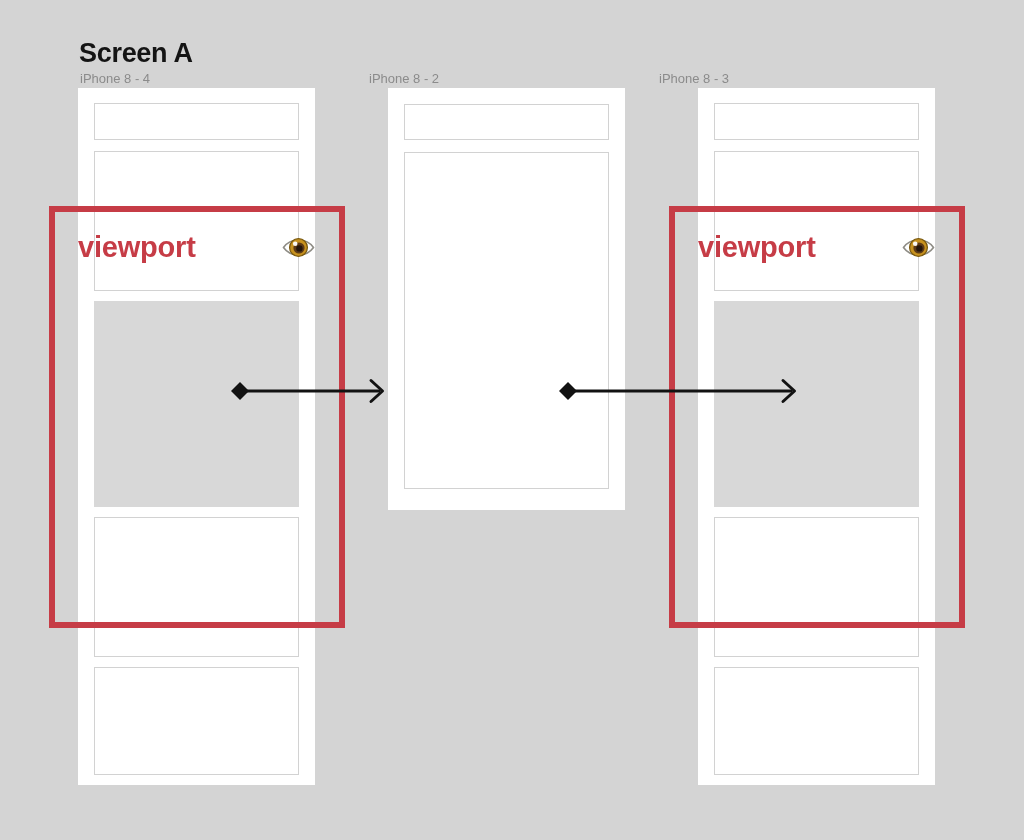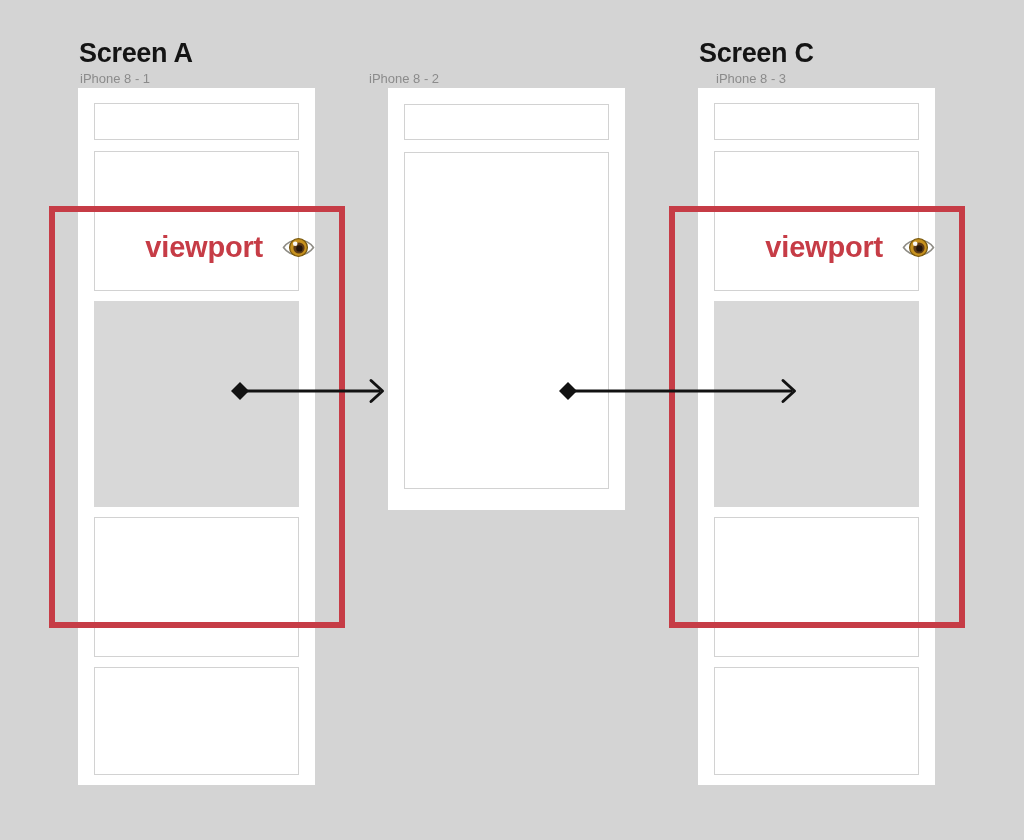--- a/index.html
+++ b/index.html
@@ -59,24 +59,23 @@
     width:296px;height:422px;
     border:6px solid var(--viewport-red);
     z-index:3;
     background:transparent;
   }
   .viewport-label{
     position:absolute;
     width:237px;height:44px;
     display:flex;
     align-items:center;
-    justify-content:flex-end;
-    gap:19px;
+    justify-content:space-between;
+    gap:12px;
     z-index:4;
-    padding-left:24px;
   }
   .viewport-label .vp-text{
     font-size:29px;
     font-weight:700;
     color:var(--viewport-red);
     letter-spacing:-0.2px;
   }
   .arrows{
     position:absolute;
     left:0;top:0;
@@ -85,37 +84,36 @@
     pointer-events:none;
   }
   .eye-icon{display:block;}
 </style>
 </head>
 <body>
 
 <div class="canvas">
 
   <div class="screen-title" style="left:79px;top:38px;">Screen A</div>
-  <div class="screen-subtitle" style="left:80px;top:71px;">iPhone 8 - 1</div>
+  <div class="screen-subtitle" style="left:80px;top:71px;">iPhone 8 - 4</div>
   <div class="frame" style="left:78px;top:88px;width:237px;height:697px;">
     <div class="ph" style="top:15px;height:37px;"></div>
     <div class="ph" style="top:63px;height:140px;"></div>
     <div class="ph gray" style="top:213px;height:206px;"></div>
     <div class="ph" style="top:429px;height:140px;"></div>
     <div class="ph" style="top:579px;height:108px;"></div>
   </div>
 
   <div class="screen-subtitle" style="left:369px;top:71px;">iPhone 8 - 2</div>
   <div class="frame" style="left:388px;top:88px;width:237px;height:422px;">
     <div class="ph" style="top:16px;height:36px;"></div>
     <div class="ph" style="top:64px;height:337px;"></div>
   </div>
 
-  <div class="screen-title" style="left:699px;top:38px;">Screen C</div>
-  <div class="screen-subtitle" style="left:716px;top:71px;">iPhone 8 - 3</div>
+  <div class="screen-subtitle" style="left:659px;top:71px;">iPhone 8 - 3</div>
   <div class="frame" style="left:698px;top:88px;width:237px;height:697px;">
     <div class="ph" style="top:15px;height:37px;"></div>
     <div class="ph" style="top:63px;height:140px;"></div>
     <div class="ph gray" style="top:213px;height:206px;"></div>
     <div class="ph" style="top:429px;height:140px;"></div>
     <div class="ph" style="top:579px;height:108px;"></div>
   </div>
 
   <div class="viewport-rect" style="left:49px;top:206px;"></div>
   <div class="viewport-rect" style="left:669px;top:206px;"></div>

